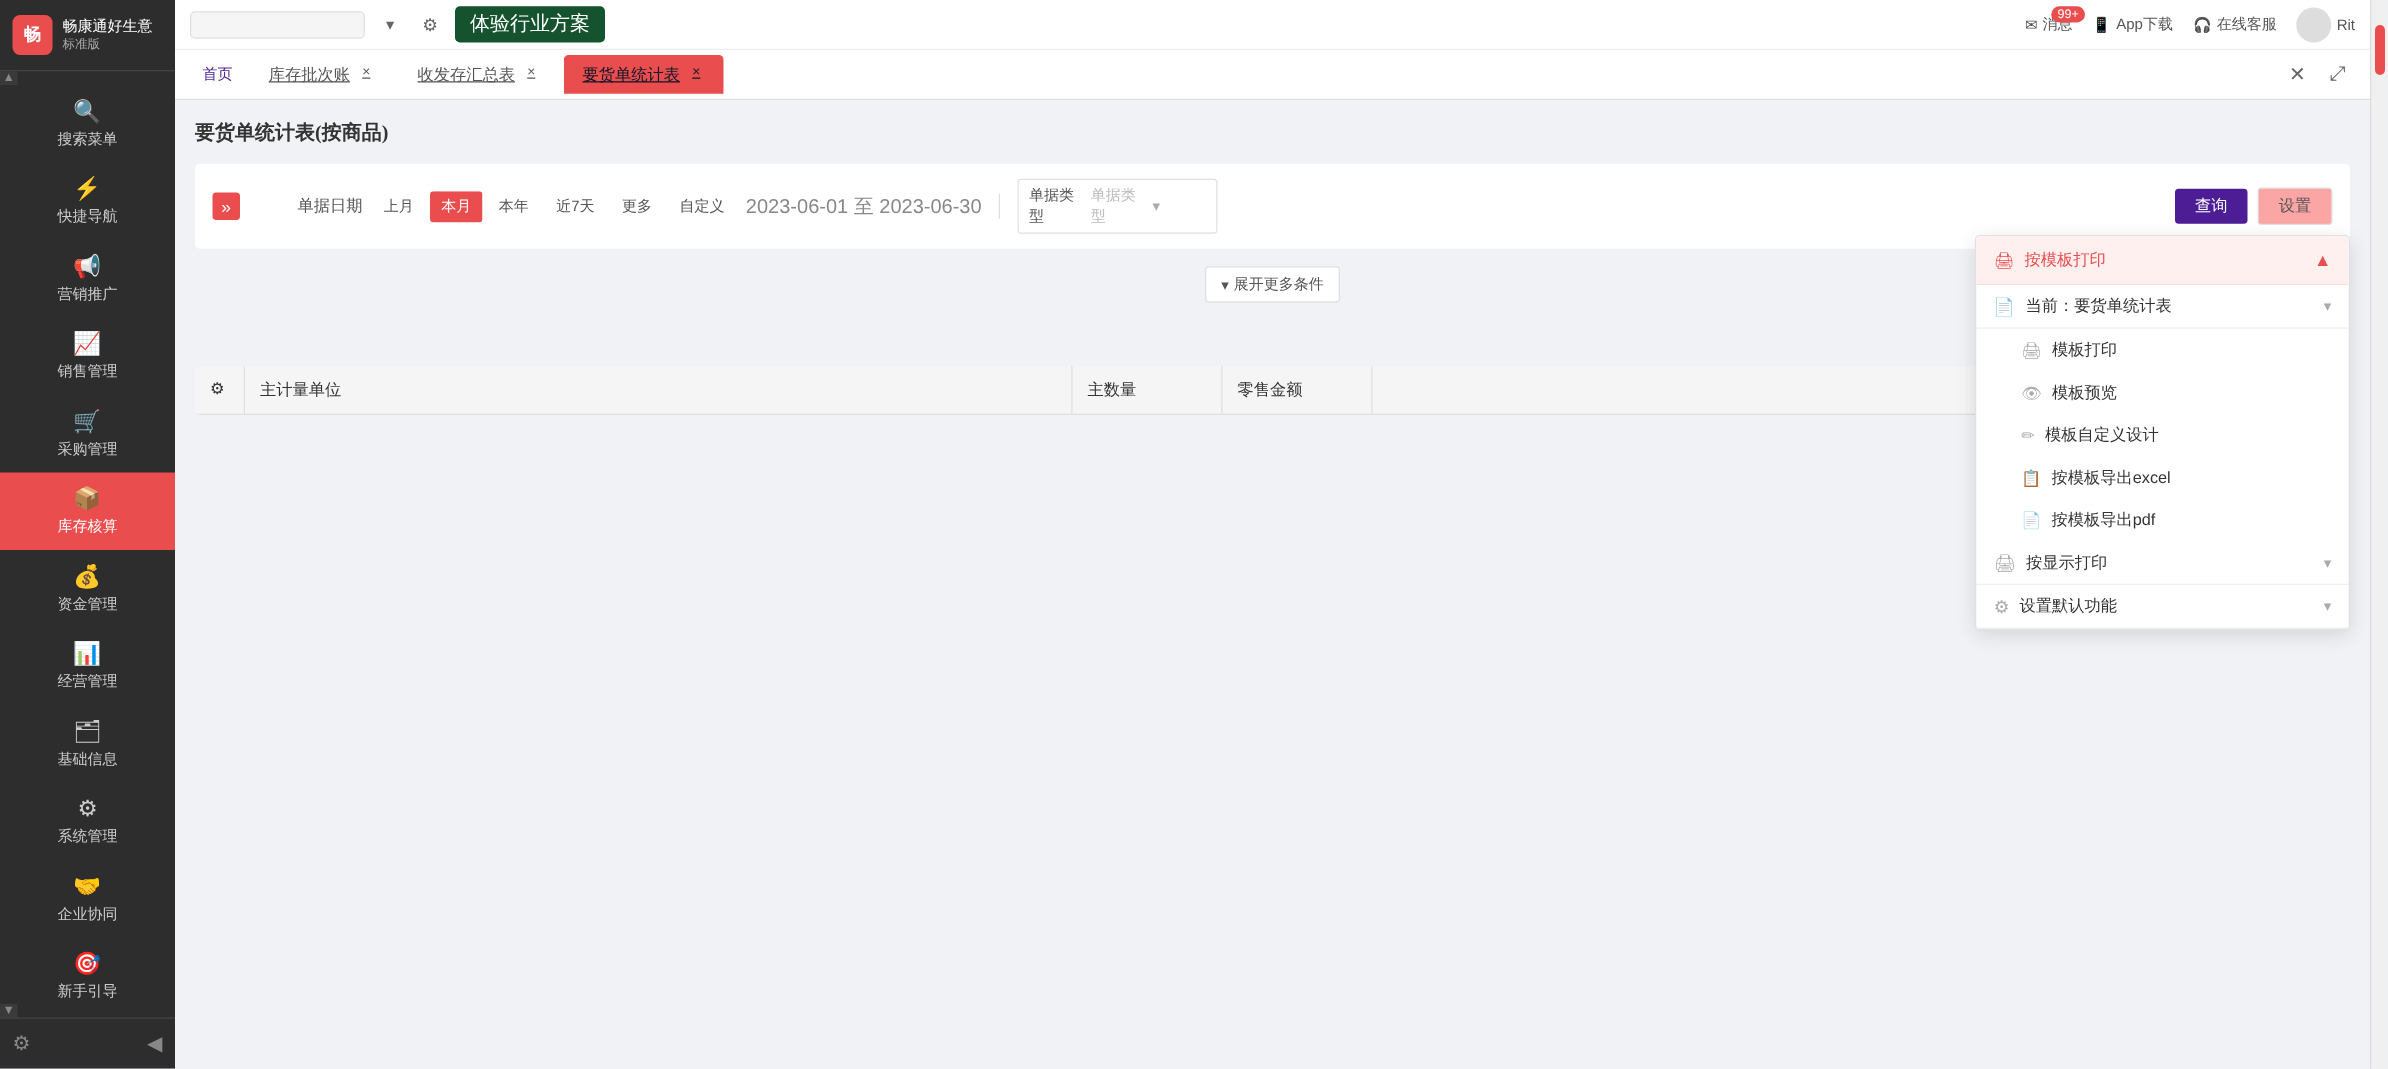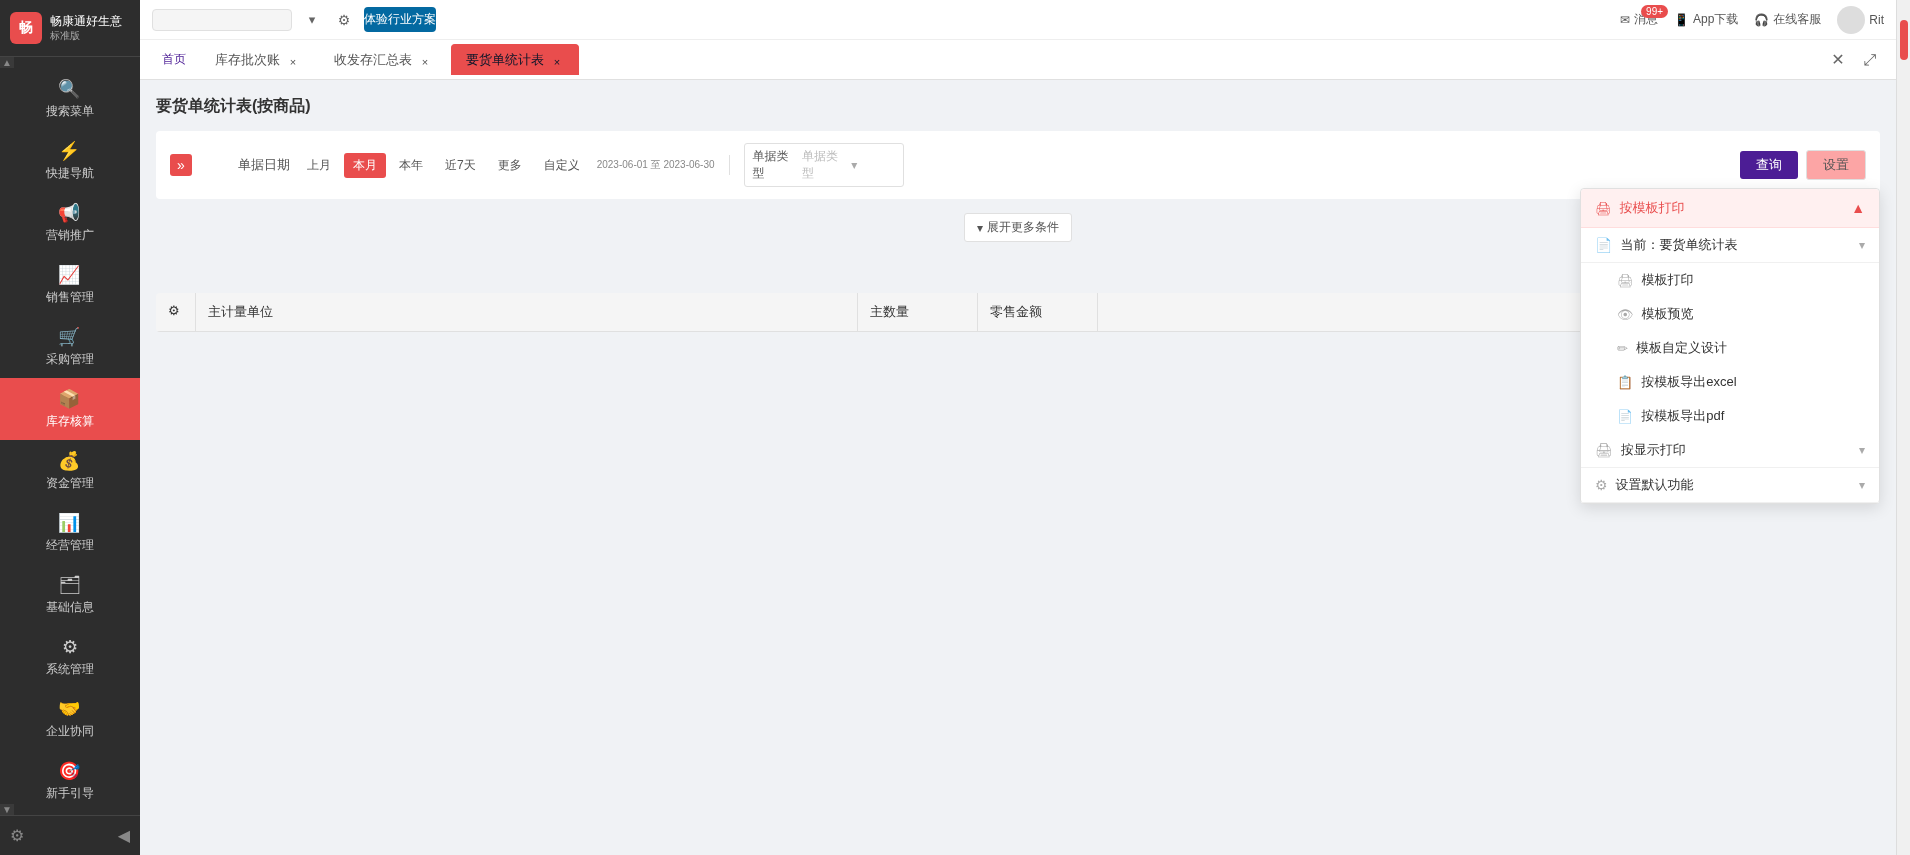--- a/index.html
+++ b/index.html
@@ -96,26 +96,26 @@
       width: 24px; height: 24px;
       display: flex; align-items: center; justify-content: center;
       cursor: pointer; color: #666;
     }
     .topbar-gear-btn {
       width: 24px; height: 24px;
       display: flex; align-items: center; justify-content: center;
       cursor: pointer; color: #666; font-size: 14px;
     }
     .topbar-trial-btn {
-      background: #0369a1;
+      background: #14532d;
       color: white;
       border: none;
       border-radius: 4px;
-      padding: 4px 0;
-      font-size: 12px;
+      padding: 4px 12px;
+      font-size: 16px;
       cursor: pointer;
     }
     .topbar-right {
       margin-left: auto;
       display: flex;
       align-items: center;
       gap: 16px;
     }
     .topbar-right-item {
       display: flex; align-items: center; gap: 4px;
@@ -143,29 +143,30 @@
     .tabs-bar {
       height: 40px;
       background: #fff;
       display: flex;
       align-items: center;
       padding: 0 12px;
       border-bottom: 1px solid #e0e0e0;
       gap: 4px;
     }
     .tab {
-      display: flex; align-items: flex-end;
+      display: flex; align-items: flex-start;
       padding: 6px 14px;
       border-radius: 4px 4px 0 0;
       cursor: pointer;
       font-size: 13px;
       color: #555;
       gap: 6px;
       border: 1px solid transparent;
       border-bottom: none;
+      text-decoration: underline;
     }
     .tab.active {
       background: #e94d4d;
       color: #0f172a;
       border-color: #e94d4d;
     }
     .tab-close {
       font-size: 11px;
       width: 14px; height: 14px;
       display: flex; align-items: center; justify-content: center;
@@ -190,20 +191,21 @@
       overflow: auto;
       padding: 16px;
       position: relative;
     }
 
     .page-title {
       font-size: 16px;
       font-weight: bold;
       color: #333;
       margin-bottom: 14px;
+      font-family: Liberation Serif, serif;
     }
 
     
     .filter-bar {
       background: #fff;
       border-radius: 4px;
       padding: 12px 14px;
       margin-bottom: 10px;
       display: flex;
       align-items: center;
@@ -227,21 +229,21 @@
       border-radius: 3px;
       cursor: pointer;
       font-size: 12px;
       color: #555;
       border: 1px solid transparent;
     }
     .filter-date-btn.active {
       background: #e94d4d;
       color: white;
     }
-    .filter-date-range { font-size: 10px; color: #888; margin-left: 4px; }
+    .filter-date-range { font-size: 16px; color: #888; margin-left: 4px; }
     .filter-divider { width: 1px; height: 20px; background: #e0e0e0; margin: 0 6px; }
     .filter-select {
       display: flex; align-items: center;
       border: 1px solid #e0e0e0;
       border-radius: 3px;
       padding: 4px 8px;
       font-size: 12px;
       color: #555;
       cursor: pointer;
       background: #fff;

